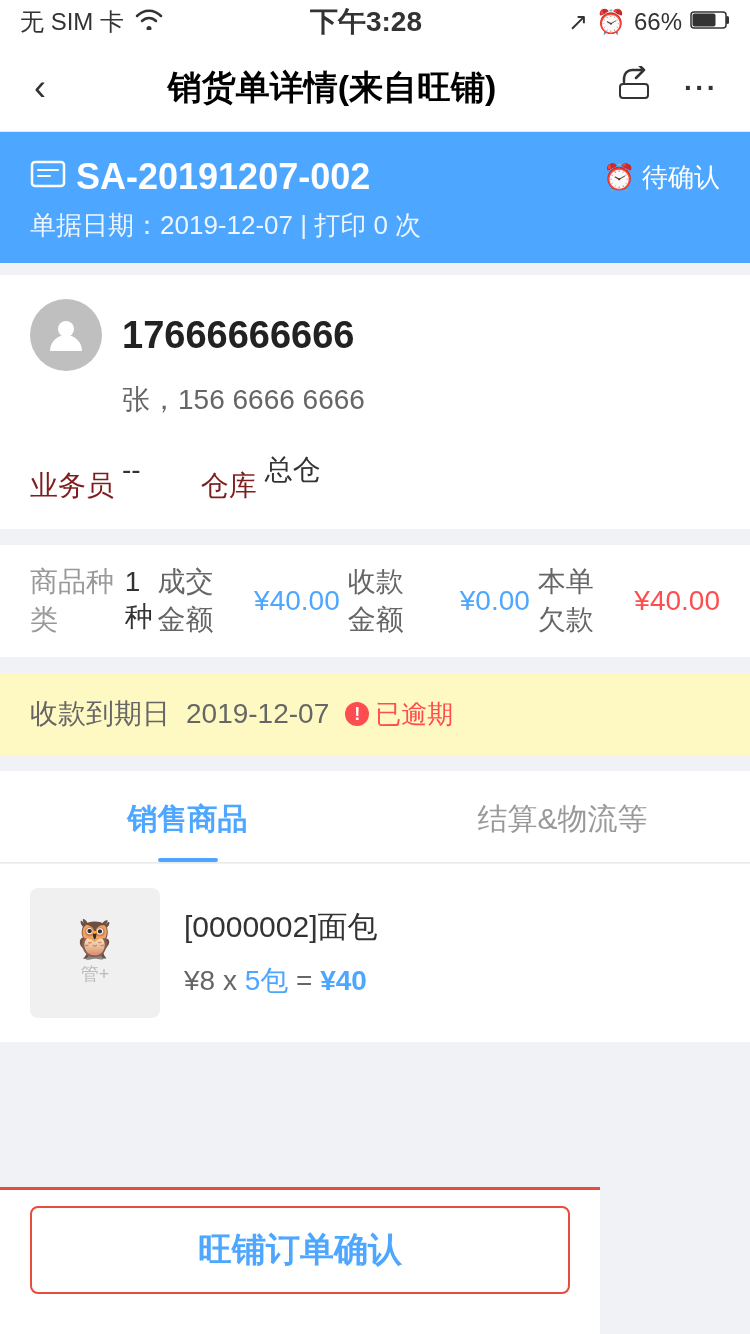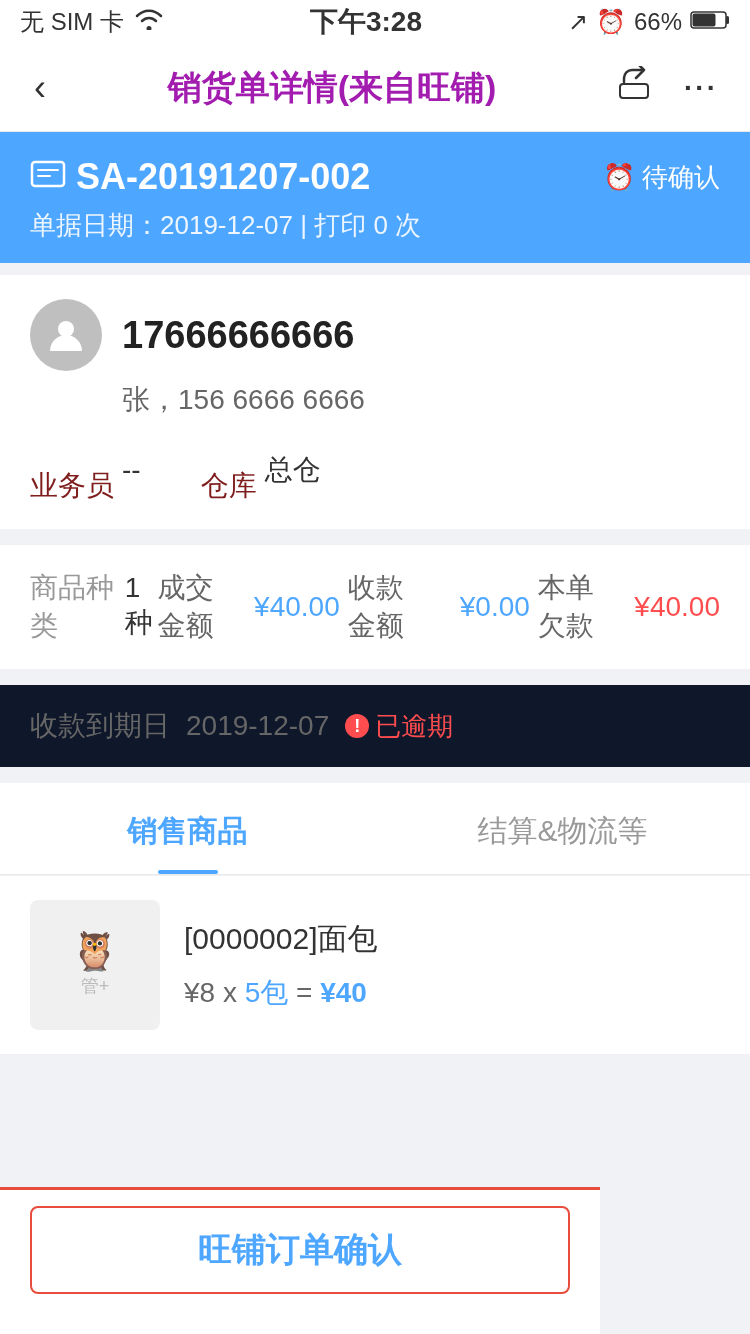--- a/index.html
+++ b/index.html
@@ -43,21 +43,21 @@
     }
     .nav-back {
       font-size: 36px;
       color: #333;
       cursor: pointer;
       padding: 10px;
     }
     .nav-title {
       font-size: 34px;
       font-weight: 600;
-      color: #a21caf;
+      color: #000000;
     }
     .nav-actions { display: flex; align-items: center; gap: 16px; }
     .nav-action-btn {
       font-size: 32px;
       color: #333;
       cursor: pointer;
       padding: 8px;
     }
 
     
@@ -137,40 +137,40 @@
       font-size: 28px;
       color: #666;
     }
     .meta-item { display: flex; align-items: center; gap: 8px; }
     .meta-label { color: #7f1d1d; margin-top: 32px; }
     .meta-value { color: #333; }
 
     
     .summary-card {
       background: #fff;
-      padding: 24px 30px;
+      padding: 18px 30px;
       margin-bottom: 16px;
     }
     .summary-row {
       display: flex;
       align-items: flex-start;
       justify-content: space-between;
     }
     .summary-left { display: flex; align-items: center; gap: 10px; font-size: 28px; color: #666; }
     .summary-label { color: #999; }
     .summary-count { color: #333; font-weight: 500; }
     .summary-right { display: flex; flex-direction: row; align-items: flex-end; gap: 8px; }
     .summary-item { display: flex; align-items: center; justify-content: flex-end; gap: 16px; font-size: 28px; }
     .amount-label { color: #666; }
     .amount-value { color: #4da6ff; font-weight: 500; min-width: 110px; text-align: right; }
     .amount-value.red { color: #ff4d4f; }
 
     
     .due-date-card {
-      background: #0f172a;
+      background: #fef9c3;
       padding: 22px 30px;
       margin-bottom: 16px;
       display: flex;
       align-items: center;
       gap: 16px;
       font-size: 28px;
       color: #666;
     }
     .overdue-badge {
       display: flex;

